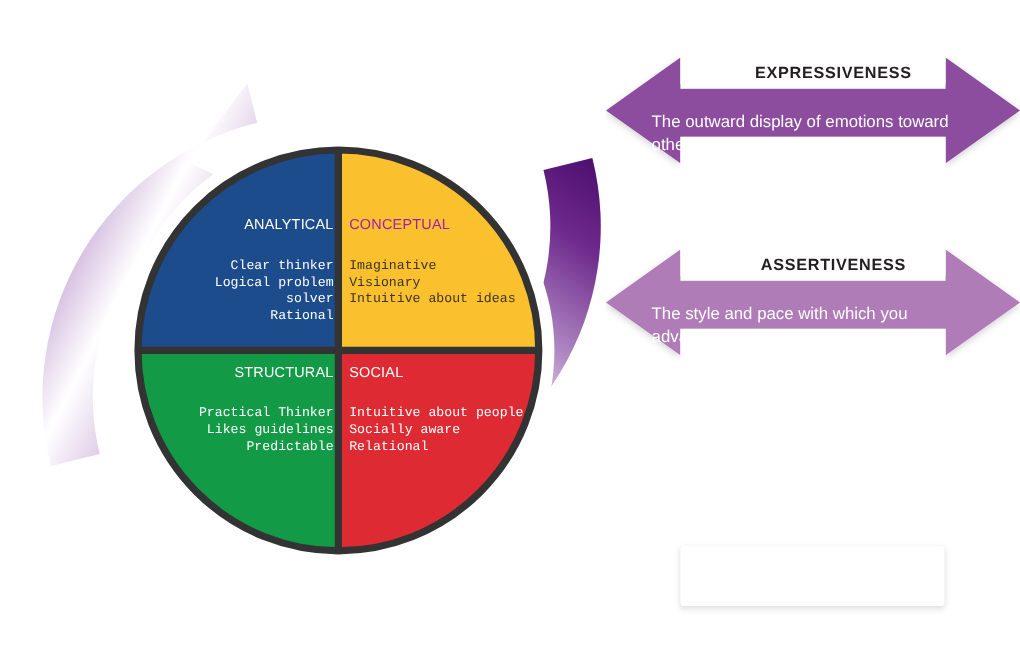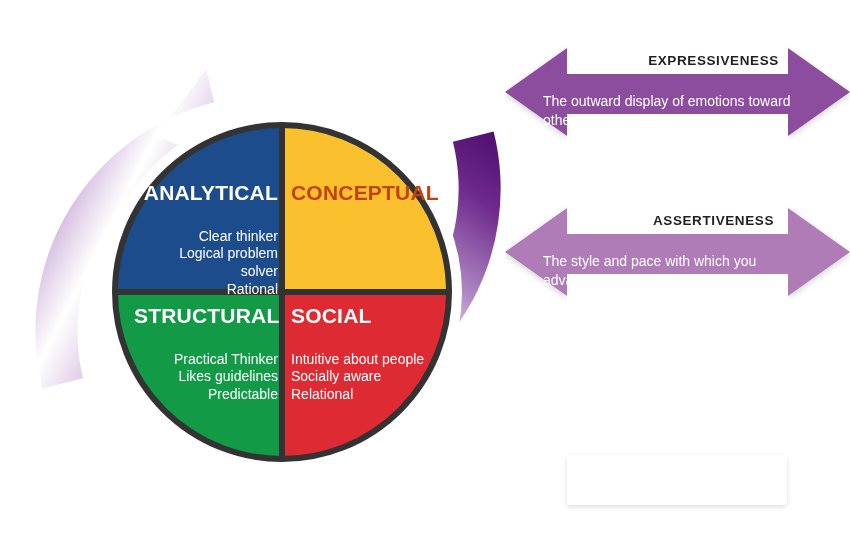--- a/index.html
+++ b/index.html
@@ -31,40 +31,41 @@
   }
 
   
   .quad-text {
     position: absolute;
     font-family: "Liberation Sans", sans-serif;
     line-height: 1.26;
     white-space: pre-line;
   }
   .quad-title {
-    font-weight: bold;
-    font-size: 21px;
+    font-weight: normal;
+    font-size: 12px;
     letter-spacing: .2px;
     display: block;
     margin-bottom: 1px;
   }
   .quad-list {
-    font-size: 14px;
+    font-size: 11px;
     display: block;
+    font-family: Liberation Mono, monospace;
   }
 
   #quad-analytical {
     left: 138px; top: 160px; width: 140px;
     text-align: right; color: #ffffff;
   }
   #quad-conceptual {
     left: 291px; top: 160px; width: 150px;
     text-align: left; color: #3a3326;
   }
-  #quad-conceptual .quad-title { color: #c2410c; }
+  #quad-conceptual .quad-title { color: #a21caf; }
   #quad-structural {
     left: 134px; top: 283px; width: 144px;
     text-align: right; color: #ffffff;
   }
   #quad-social {
     left: 291px; top: 283px; width: 160px;
     text-align: left; color: #ffffff;
   }
 
   
@@ -83,21 +84,20 @@
   .arrow-title {
     position: absolute;
     left: 62px;
     top: 23px;
     width: 255px;
     text-align: center;
     font-size: 13.5px;
     font-weight: bold;
     letter-spacing: .6px;
     color: #231f20;
-    padding-left: 19px;
   }
   .arrow-desc {
     position: absolute;
     left: 38px;
     width: 270px;
     top: 62px;
     text-align: left;
     font-size: 14px;
     line-height: 1.33;
     color: #ffffff;
@@ -190,20 +190,23 @@
   <div class="quad-text" id="quad-analytical">
     <span class="quad-title">ANALYTICAL</span>
     <span class="quad-list">Clear thinker
 Logical problem
 solver
 Rational</span>
   </div>
 
   <div class="quad-text" id="quad-conceptual">
     <span class="quad-title">CONCEPTUAL</span>
+    <span class="quad-list">Imaginative
+Visionary
+Intuitive about ideas</span>
   </div>
 
   <div class="quad-text" id="quad-structural">
     <span class="quad-title">STRUCTURAL</span>
     <span class="quad-list">Practical Thinker
 Likes guidelines
 Predictable</span>
   </div>
 
   <div class="quad-text" id="quad-social">

